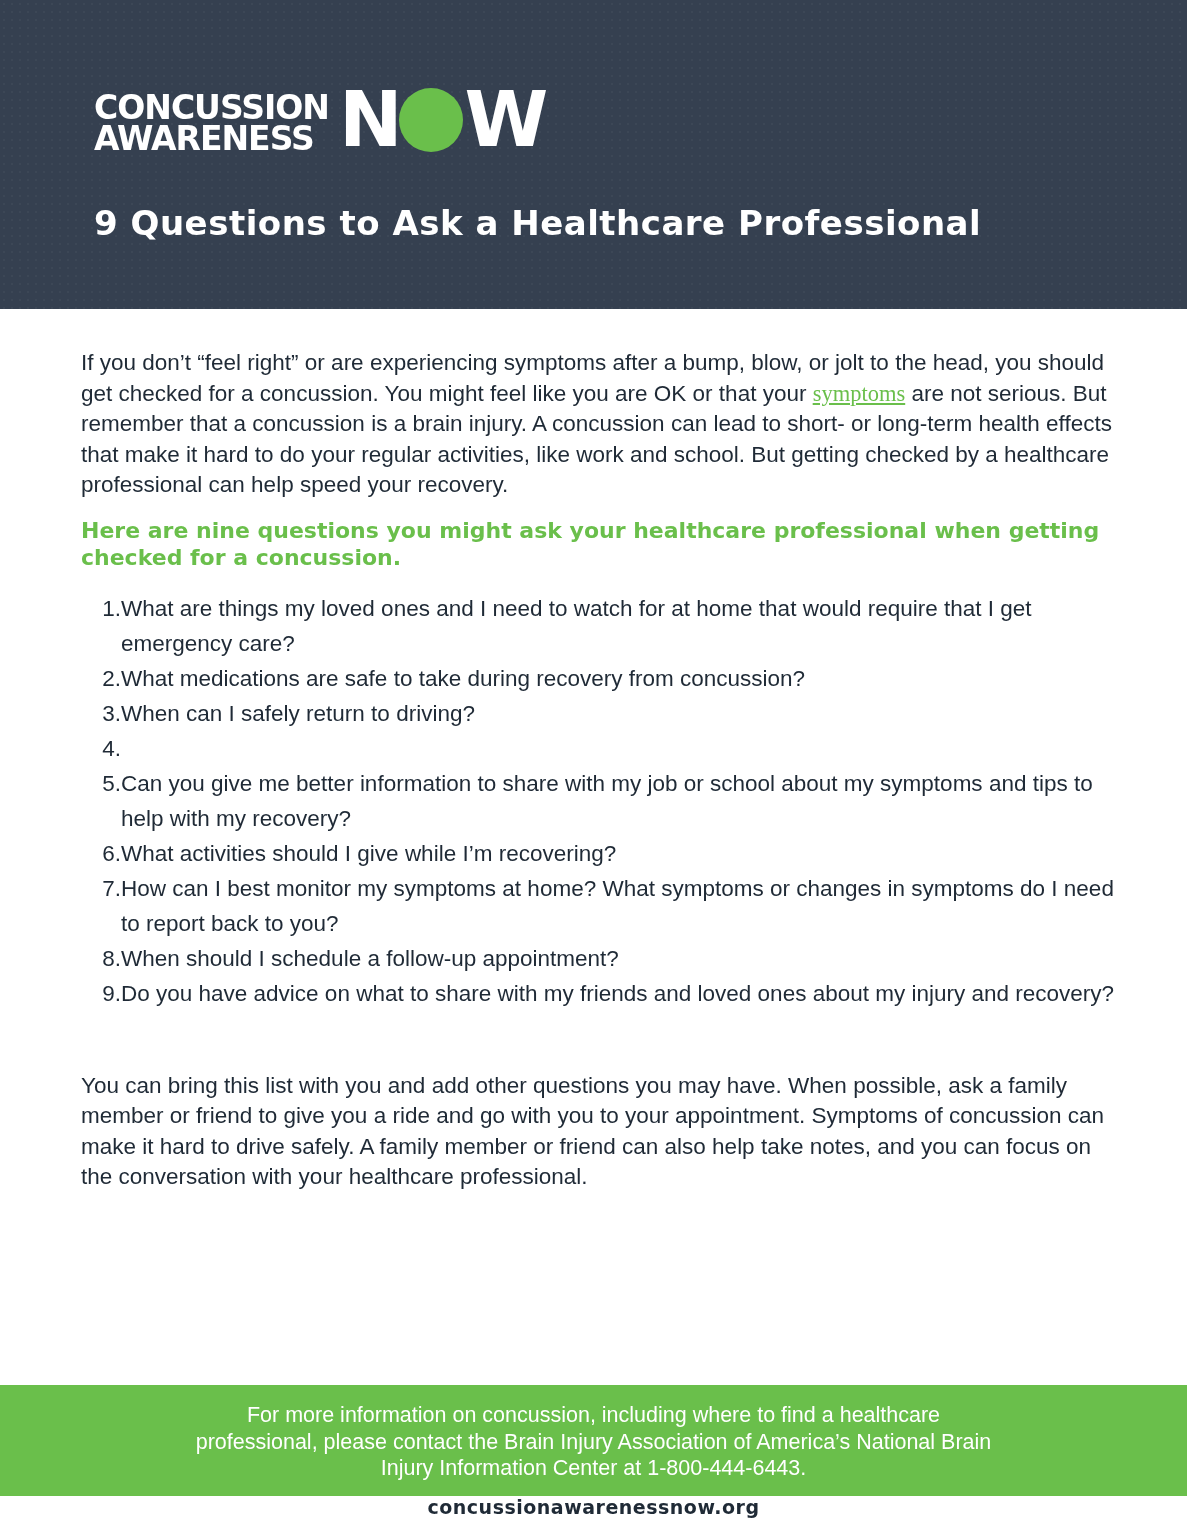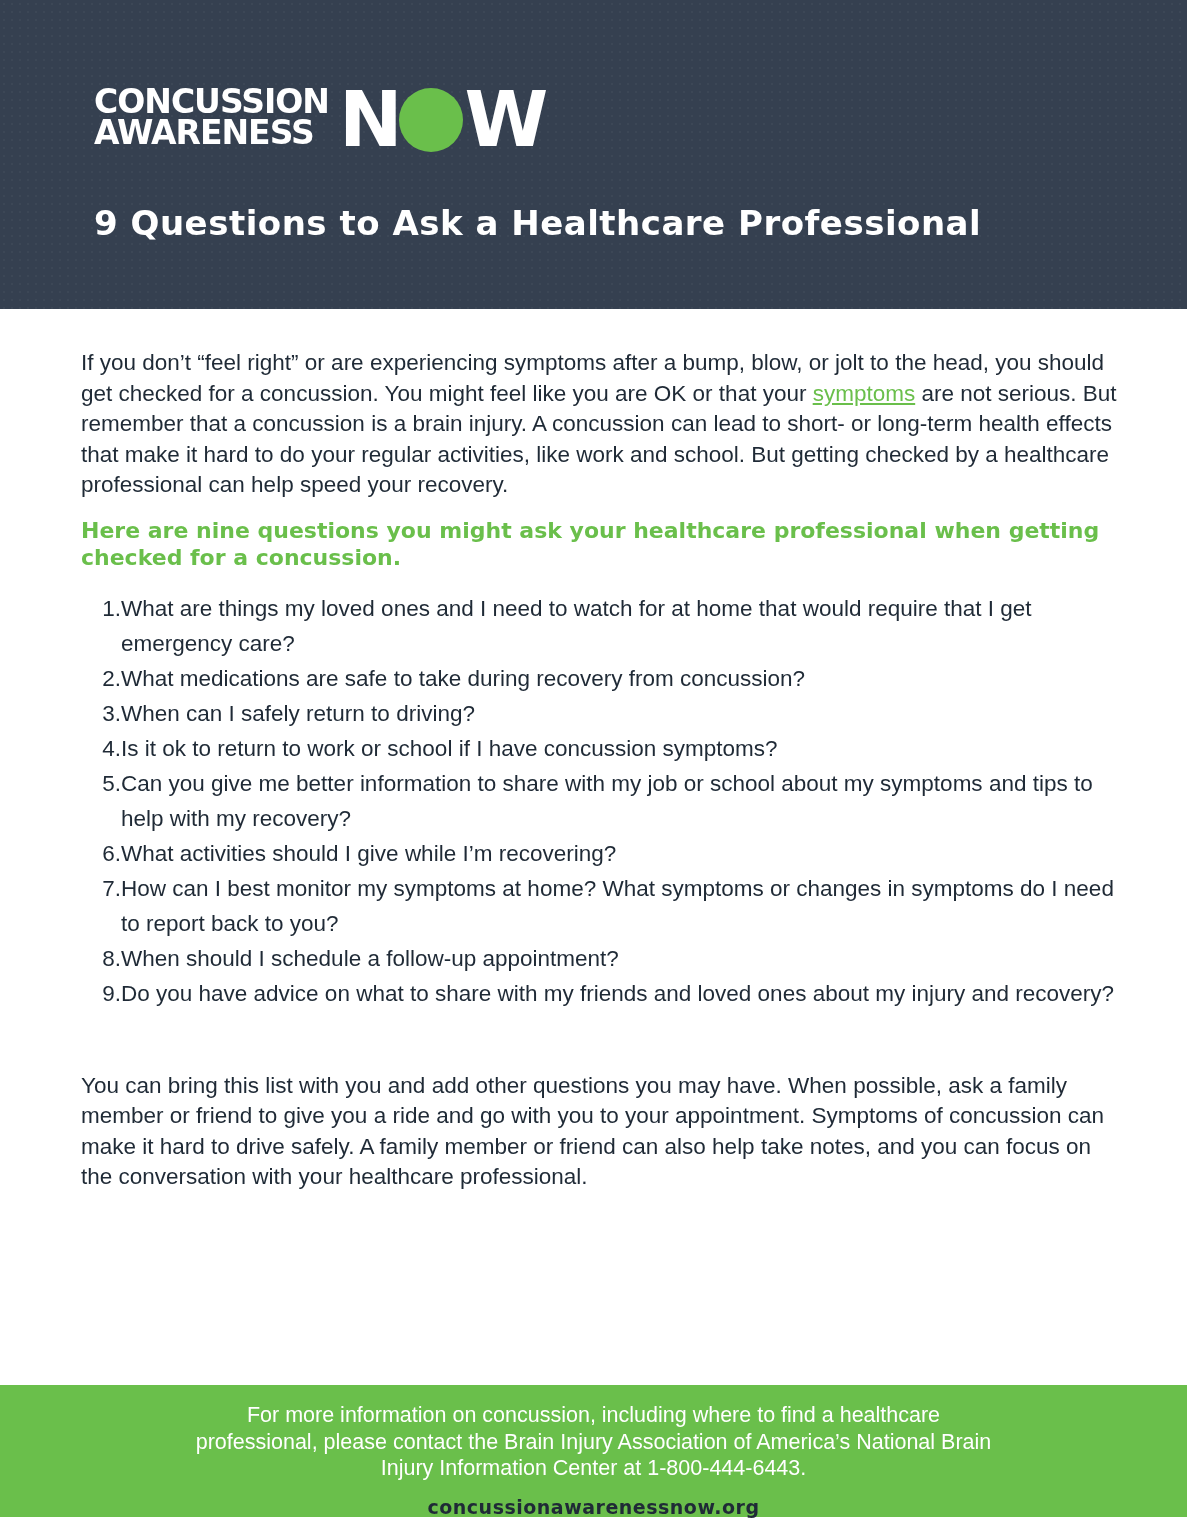--- a/index.html
+++ b/index.html
@@ -19,21 +19,21 @@
       height: 309px;
       background-color: #354050;
       background-image: radial-gradient(rgba(255,255,255,0.035) 1.2px, transparent 1.4px);
       background-size: 8px 8px;
     }
     .logo {
       position: absolute;
       left: 94px; top: 86px;
       height: 68px;
       display: flex;
-      align-items: flex-start;
+      align-items: flex-end;
     }
     .logo-words {
       display: flex;
       flex-direction: column;
       font-family: "DejaVu Sans", sans-serif;
       font-weight: bold;
       color: #ffffff;
       font-size: 33px;
       line-height: 31px;
       letter-spacing: -1px;
@@ -75,20 +75,21 @@
     .para {
       margin: 0;
       font-size: 22.5px;
       line-height: 30.5px;
       color: #1f2a36;
     }
     .para + .para { margin-top: 30px; }
     .link {
       color: #6abf4b;
       text-decoration: underline;
+      font-family: Liberation Serif, serif;
     }
     .sub-heading {
       margin: 16px 0 0 0;
       color: #6abf4b;
       font-family: "DejaVu Sans", sans-serif;
       font-weight: bold;
       font-size: 22px;
       line-height: 27px;
     }
     .q-list {
@@ -105,21 +106,21 @@
       width: 40px;
       text-align: right;
       flex: none;
     }
     .q-text { padding-left: 0; }
     .para.closing { margin-top: 60px; }
     .footer {
       position: absolute;
       left: 0; top: 1385px;
       width: 1187px;
-      height: 132px;
+      height: 111px;
       background: #6abf4b;
       text-align: center;
     }
     .footer-text {
       margin: 17px auto 0 auto;
       width: 800px;
       color: #ffffff;
       font-size: 21.5px;
       line-height: 26.5px;
     }
@@ -165,21 +166,20 @@
     <li class="q-item">
         <span class="q-num">2.</span>
         <span class="q-text">What medications are safe to take during recovery from concussion?</span>
       </li>
     <li class="q-item">
         <span class="q-num">3.</span>
         <span class="q-text">When can I safely return to driving?</span>
       </li>
     <li class="q-item">
         <span class="q-num">4.</span>
-        <span class="q-text">Is it ok to return to work or school if I have concussion symptoms?</span>
       </li>
     <li class="q-item">
         <span class="q-num">5.</span>
         <span class="q-text">Can you give me better information to share with my job or school about my symptoms and tips to help with my recovery?</span>
       </li>
     <li class="q-item">
         <span class="q-num">6.</span>
         <span class="q-text">What activities should I give while I’m recovering?</span>
       </li>
     <li class="q-item">

